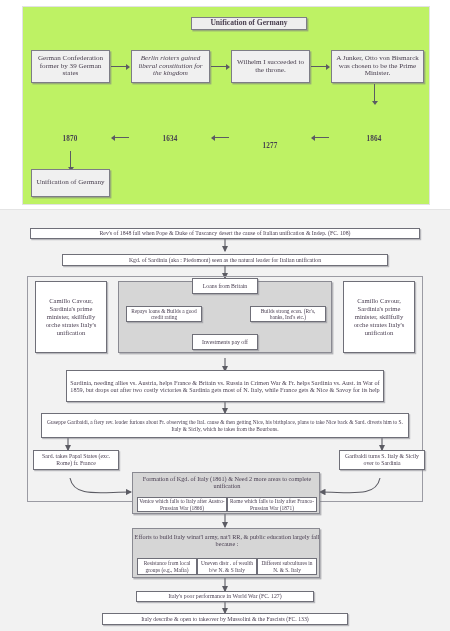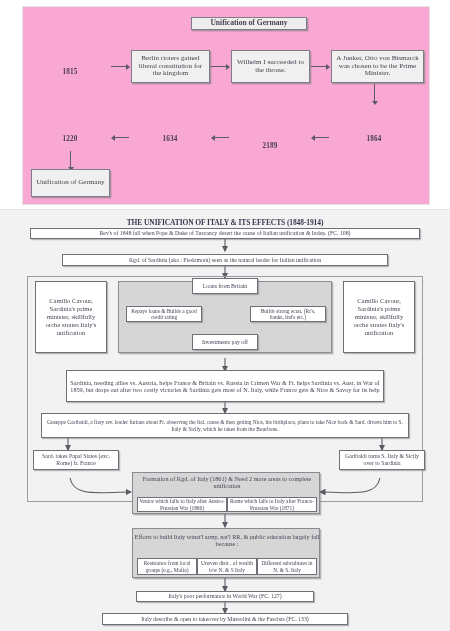--- a/index.html
+++ b/index.html
@@ -15,21 +15,21 @@
     overflow: hidden;
     position: relative;
   }
   
   #germany-panel {
     position: absolute;
     left: 22px;
     top: 6px;
     width: 406px;
     height: 197px;
-    background: #f9a8d4;
+    background: #bef264;
     border: 1px solid #e2e2e2;
   }
   .node {
     position: absolute;
     box-sizing: border-box;
     background: #f0f0f0;
     border: 1.2px solid #7d7d86;
     box-shadow: 1.4px 1.4px 0 rgba(120,120,128,0.55);
     display: flex;
     align-items: center;
@@ -168,54 +168,56 @@
 
   <div class="node g-title">
     <span>Unification of Germany</span>
   </div>
 
   <div class="yr" style="left:8px;  top:33px; width:78px;">1815</div>
   <div class="yr" style="left:108px; top:33px; width:78px;">1848</div>
   <div class="yr" style="left:208px; top:33px; width:78px;">1411</div>
   <div class="yr" style="left:308px; top:33px; width:84px;">1862</div>
 
-  <div class="node gbox" style="left:108px; top:43px; width:79px; height:33px;">
+  <div class="node gbox" style="left:8px;  top:43px; width:79px; height:33px;">
+    <span>German Confederation former by 39  German states</span>
+  </div>
+  <div class="node gbox" style="left:108px; top:43px; width:79px; height:33px;font-style:italic;">
     <span>Berlin rioters gained liberal constitution for the kingdom</span>
   </div>
   <div class="node gbox" style="left:208px; top:43px; width:79px; height:33px;">
     <span>Wilhelm I succeeded to  the throne.</span>
   </div>
   <div class="node gbox" style="left:308px; top:43px; width:93px; height:33px;">
     <span>A Junker, Otto von Bismarck was chosen to be the Prime Minister.</span>
   </div>
 
   <div class="arrow-h ah-r" style="left:88px;  top:59px; width:15px;"></div>
   <div class="arrow-h ah-r" style="left:188px; top:59px; width:15px;"></div>
   <div class="arrow-h ah-r" style="left:288px; top:59px; width:15px;"></div>
   <div class="arrow-v av-d" style="left:351px; top:77px; height:17px;"></div>
 
-  <div class="yr" style="left:8px;  top:100px; width:78px;">1220</div>
+  <div class="yr" style="left:8px;  top:100px; width:78px;">1870</div>
   <div class="yr" style="left:108px; top:100px; width:78px;">1634</div>
-  <div class="yr" style="left:208px; top:107px; width:78px;">2189</div>
+  <div class="yr" style="left:208px; top:107px; width:78px;">1277</div>
   <div class="yr" style="left:308px; top:100px; width:86px;">1864</div>
 
 
   <div class="arrow-h ah-l" style="left:292px; top:130px; width:14px;"></div>
   <div class="arrow-h ah-l" style="left:192px; top:130px; width:14px;"></div>
   <div class="arrow-h ah-l" style="left:92px;  top:130px; width:14px;"></div>
   <div class="arrow-v av-d" style="left:47px; top:144px; height:16px;"></div>
 
   <div class="node gbox" style="left:8px; top:162px; width:79px; height:28px;">
     <span>Unification of Germany</span>
   </div>
 </div>
 
 <div id="italy-panel">
 
-  <div class="it-title">THE UNIFICATION OF ITALY &amp;  ITS EFFECTS (1848-1914)</div>
 
   <svg class="svg-layer" viewBox="0 0 450 422">
     <defs>
       <marker id="ah" markerWidth="6" markerHeight="6" refX="5" refY="3" orient="auto">
         <path d="M0,0 L6,3 L0,6 z" fill="#5b5b63"></path>
       </marker>
     </defs>
 
     <line x1="225" y1="28" x2="225" y2="41" stroke="#5b5b63" stroke-width="1.1" marker-end="url(#ah)"></line>
     <line x1="225" y1="55" x2="225" y2="68" stroke="#5b5b63" stroke-width="1.1" marker-end="url(#ah)"></line>

